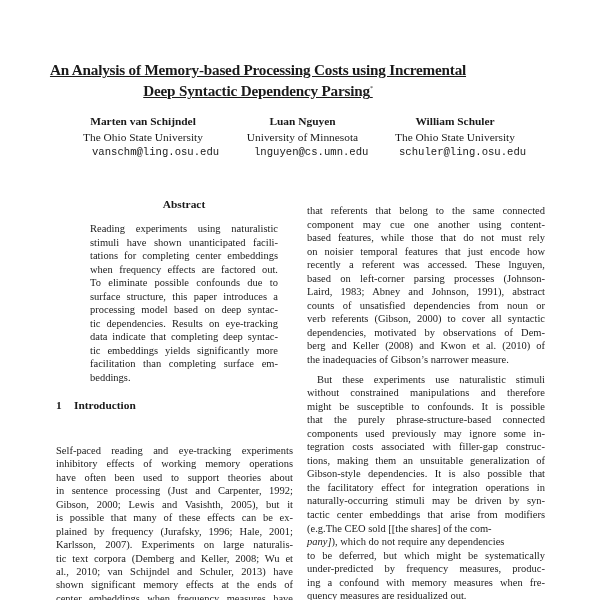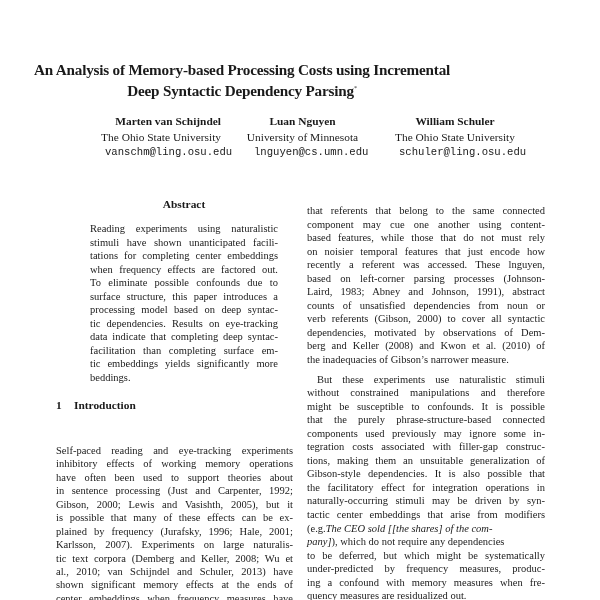--- a/index.html
+++ b/index.html
@@ -1,25 +1,25 @@
 <!DOCTYPE html>
 <html><head>
 <meta charset="utf-8">
 <style>
   html, body { margin: 0; padding: 0; background: #ffffff; }
   body { width: 600px; height: 600px; overflow: hidden; position: relative;
          font-family: "Liberation Serif", "DejaVu Serif", serif; color: #1a1a1a; }
-  .title { position: absolute; left: 0; width: 484px; top: 61px; text-align: center;
-           font-weight: bold; font-size: 15.2px; line-height: 18px; letter-spacing: -0.2px; }
+  .title { position: absolute; left: 16px; width: 484px; top: 61px; text-align: center;
+           font-weight: bold; font-size: 15.2px; line-height: 18px; letter-spacing: -0.2px; text-decoration: underline; }
   .title sup { font-size: 6px; vertical-align: super; font-weight: normal; }
   .authors { position: absolute; top: 114px; left: 0; width: 600px; }
   .author { position: absolute; text-align: center; font-size: 11.4px; line-height: 15.5px; }
   .author .name { font-weight: bold; }
   .author .email { font-family: "Liberation Mono", "DejaVu Sans Mono", monospace; font-size: 10.6px; margin-left: 14px; }
-  .a1 { left: 91px; width: 130px; text-align: right; }
+  .a1 { left: 78px; width: 130px; }
   .a2 { left: 240px; width: 125px; }
   .a3 { left: 385px; width: 140px; }
   .abs-head { position: absolute; top: 198px; left: 90px; width: 188px; text-align: center;
               font-weight: bold; font-size: 11.4px; }
   .col { position: absolute; font-size: 10.5px; line-height: 13.55px; text-align: justify; hyphens: none; }
   .col .ln { display: block; text-align: justify; text-align-last: justify; white-space: nowrap; overflow: visible; height: 13.55px; }
   .col .ln.last { text-align-last: left; }
   .abstract { left: 90px; top: 222px; width: 188px; }
   .sec-head { position: absolute; top: 399px; left: 56px; font-weight: bold; font-size: 11.4px; }
   .sec-head .num { display: inline-block; width: 18px; }
@@ -60,22 +60,22 @@
 <div class="col abstract">
   <span class="ln">Reading experiments using naturalistic</span>
   <span class="ln">stimuli have shown unanticipated facili-</span>
   <span class="ln">tations for completing center embeddings</span>
   <span class="ln">when frequency effects are factored out.</span>
   <span class="ln">To eliminate possible confounds due to</span>
   <span class="ln">surface structure, this paper introduces a</span>
   <span class="ln">processing model based on deep syntac-</span>
   <span class="ln">tic dependencies. Results on eye-tracking</span>
   <span class="ln">data indicate that completing deep syntac-</span>
+  <span class="ln">tic embeddings yields significantly more</span>
   <span class="ln">facilitation than completing surface em-</span>
-  <span class="ln">tic embeddings yields significantly more</span>
   <span class="ln last">beddings.</span>
 </div>
 
 <div class="sec-head">
   <span class="num">1</span><span>Introduction</span>
 </div>
 
 <div class="col intro">
   <span class="ln">Self-paced reading and eye-tracking experiments</span>
   <span class="ln">inhibitory effects of working memory operations</span>
@@ -112,21 +112,21 @@
   <span class="ln">that the purely phrase-structure-based connected</span>
   <span class="ln">components used previously may ignore some in-</span>
   <span class="ln">tegration costs associated with filler-gap construc-</span>
   <span class="ln">tions, making them an unsuitable generalization of</span>
   <span class="ln">Gibson-style dependencies. It is also possible that</span>
   <span class="ln">the facilitatory effect for integration operations in</span>
   <span class="ln">naturally-occurring stimuli may be driven by syn-</span>
   <span class="ln">tactic center embeddings that arise from modifiers</span>
   <div class="lnwrap">
     <span>(e.g.</span>
-    <span class="it" style="font-style:italic">The CEO sold [[the shares] of the com-</span>
+    <span class="it" style="">The CEO sold [[the shares] of the com-</span>
   </div>
   <div class="lnwrap" style="justify-content:flex-start">
     <span style="font-style:italic">pany]</span>
       <span>), which do not require any dependencies</span>
   </div>
   <span class="ln">to be deferred, but which might be systematically</span>
   <span class="ln">under-predicted by frequency measures, produc-</span>
   <span class="ln">ing a confound with memory measures when fre-</span>
   <span class="ln last">quency measures are residualized out.</span>
 </div>

